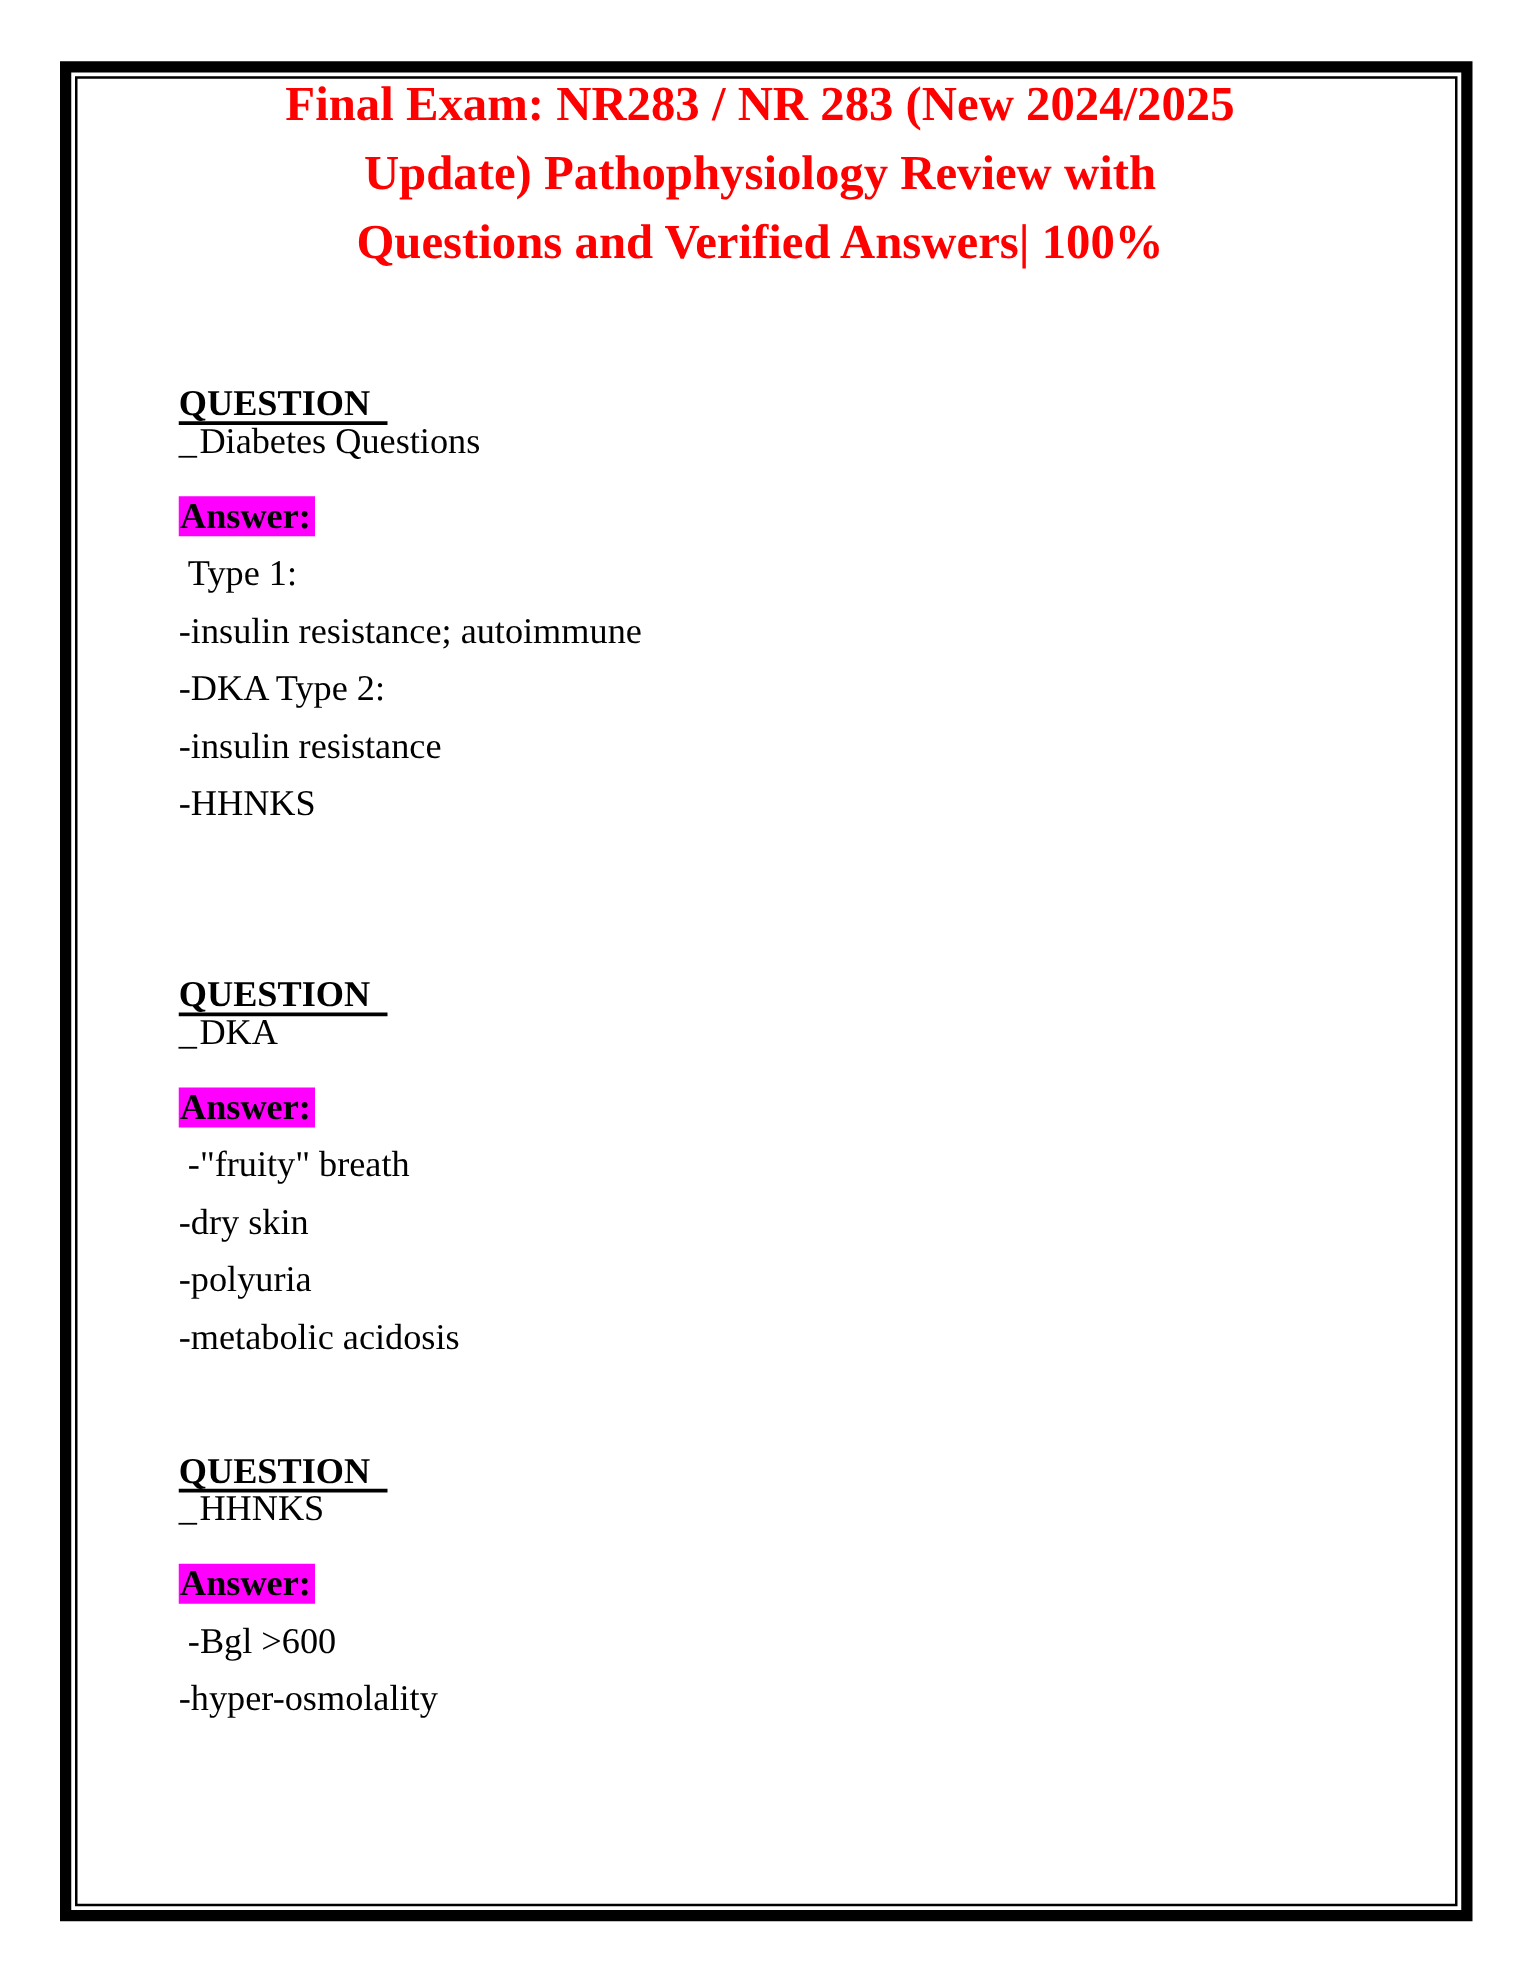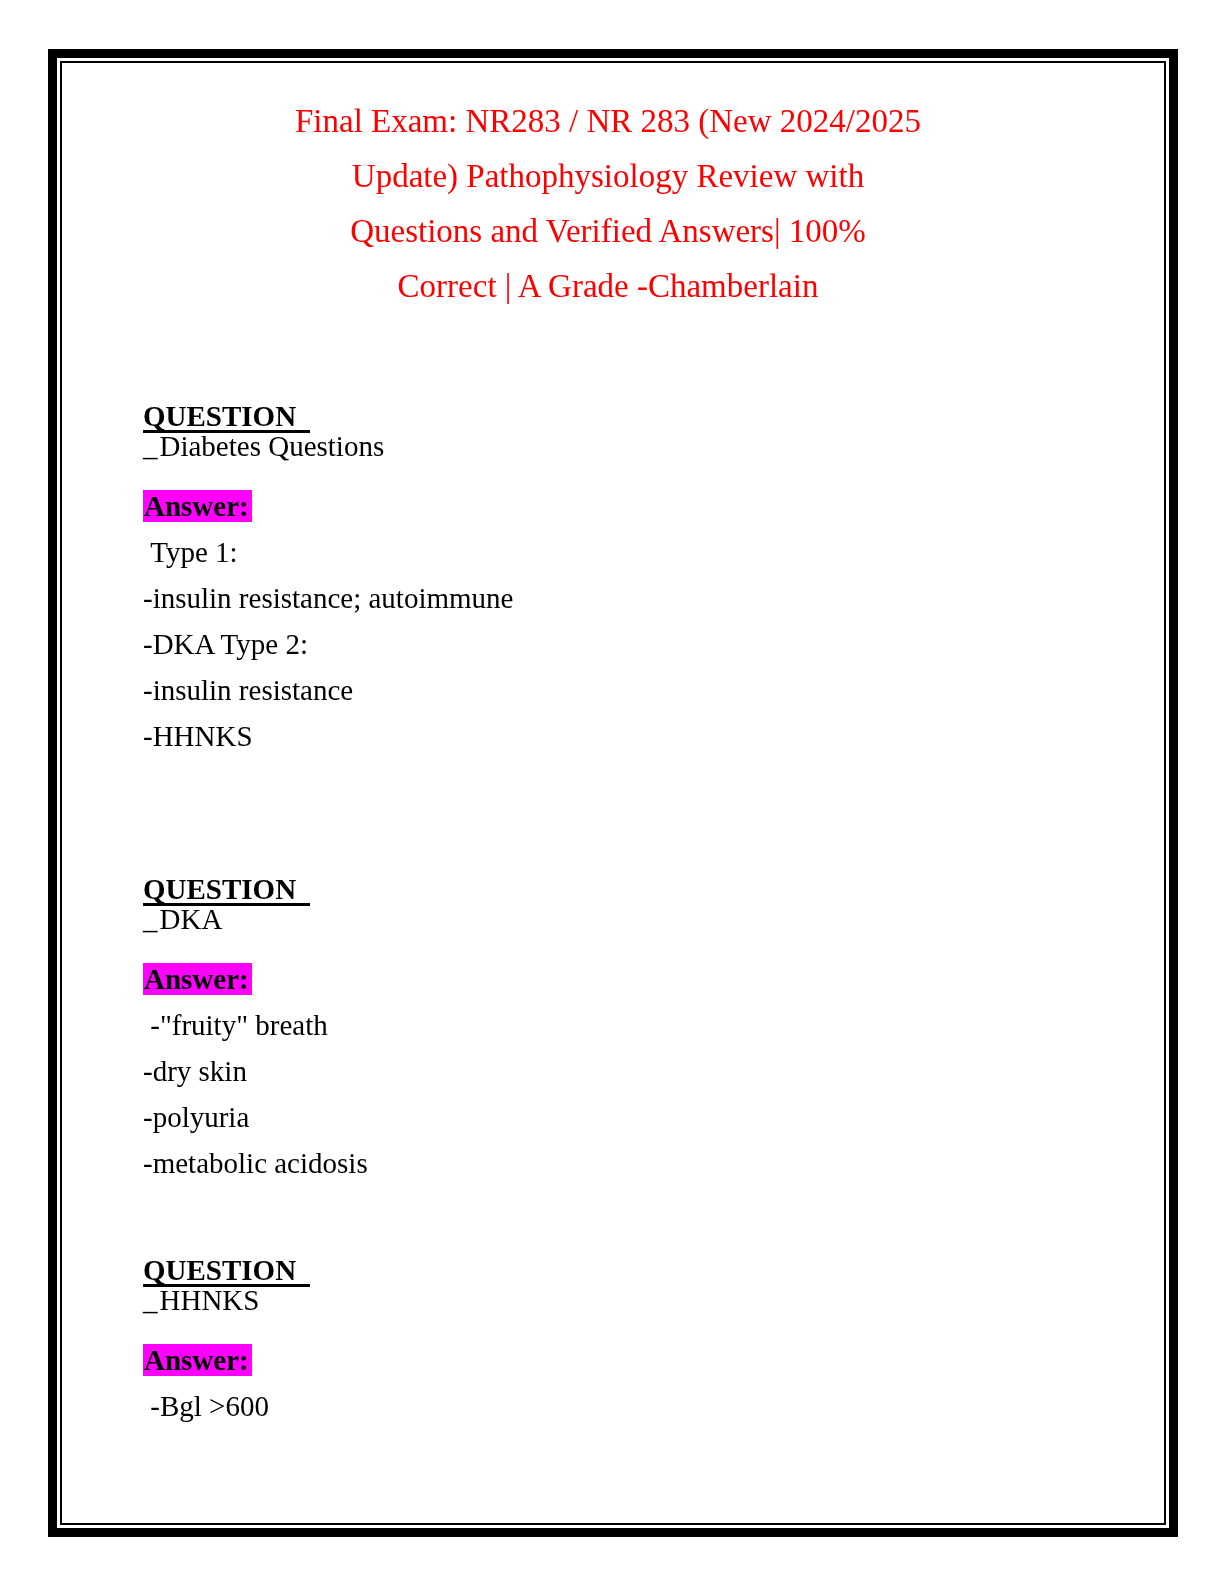--- a/index.html
+++ b/index.html
@@ -39,26 +39,26 @@
   }
   .content {
     position: absolute;
     left: 143px;
     top: 0;
     width: 950px;
     font-size: 29px;
     line-height: 30px;
   }
   .doc-title {
-    margin-top: 94px;
+    margin-top: 56px;
     width: 930px;
     text-align: center;
-    font-size: 33px;
+    font-size: 39px;
     line-height: 55px;
-    font-weight: normal;
+    font-weight: bold;
     color: var(--title-color);
   }
   .title-line { display: block; white-space: nowrap; }
 
   .qa-section { }
   .sec-0 { margin-top: 87px; }
   .sec-1 { margin-top: 123px; }
   .sec-2 { margin-top: 77px; }
 
   .q-heading { height: 30px; margin-top: 24px; }
@@ -89,21 +89,20 @@
   <div class="frame-outer">
     <div class="frame-inner"></div>
   </div>
 
   <div class="content">
 
     <h1 class="doc-title">
       <span class="title-line">Final Exam: NR283 / NR 283 (New 2024/2025</span>
       <span class="title-line">Update) Pathophysiology Review with</span>
       <span class="title-line">Questions and Verified Answers| 100%</span>
-      <span class="title-line">Correct | A Grade -Chamberlain</span>
     </h1>
 
     <section class="qa-section sec-0">
       <div class="q-heading">
         <span class="q-underline">QUESTION</span>
       </div>
       <div class="q-text"><span class="q-prefix">_</span><span>Diabetes Questions</span></div>
       <div class="answer-row">
         <span class="answer-label">Answer:</span>
       </div>
@@ -135,17 +134,18 @@
     <section class="qa-section sec-2">
       <div class="q-heading">
         <span class="q-underline">QUESTION</span>
       </div>
       <div class="q-text"><span class="q-prefix">_</span><span>HHNKS</span></div>
       <div class="answer-row">
         <span class="answer-label">Answer:</span>
       </div>
       <div class="answer-lines">
         <div class="answer-line"> -Bgl &gt;600</div>
+        <div class="answer-line">-hyper-osmolality</div>
       </div>
     </section>
 
   </div>
 </div>
 
 </body></html>

